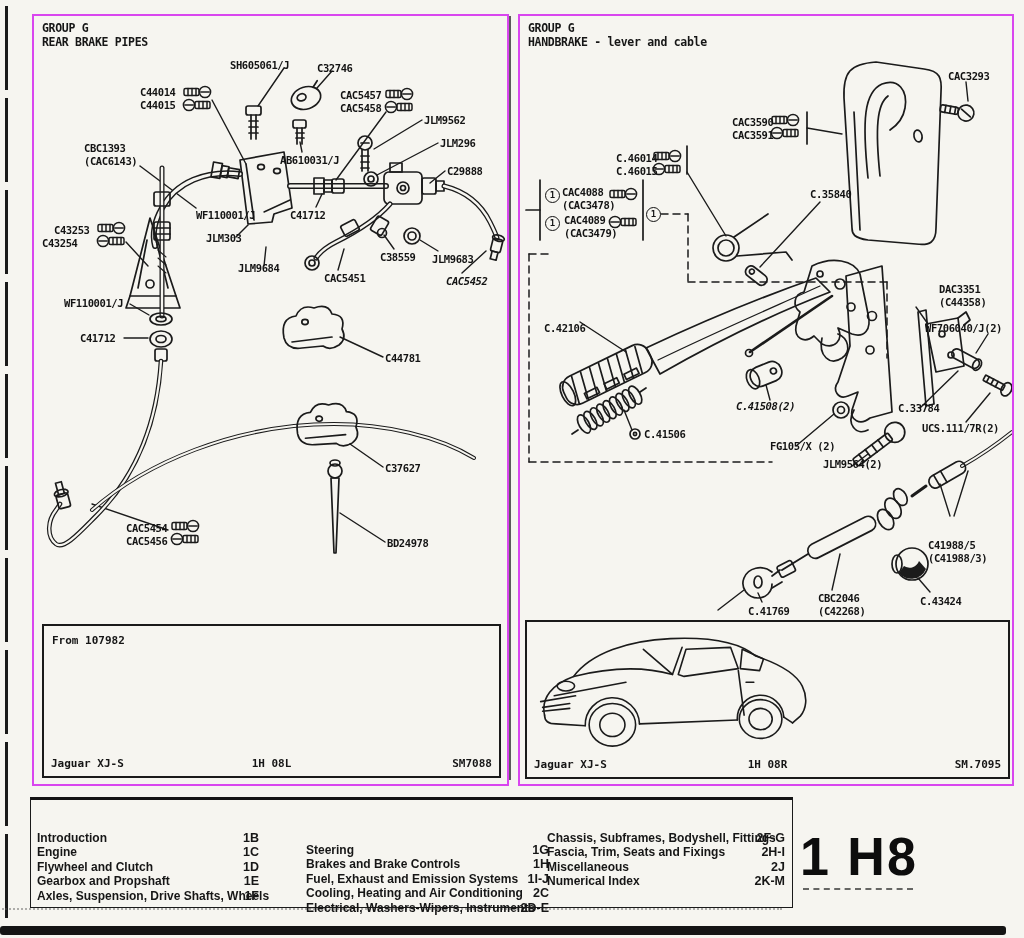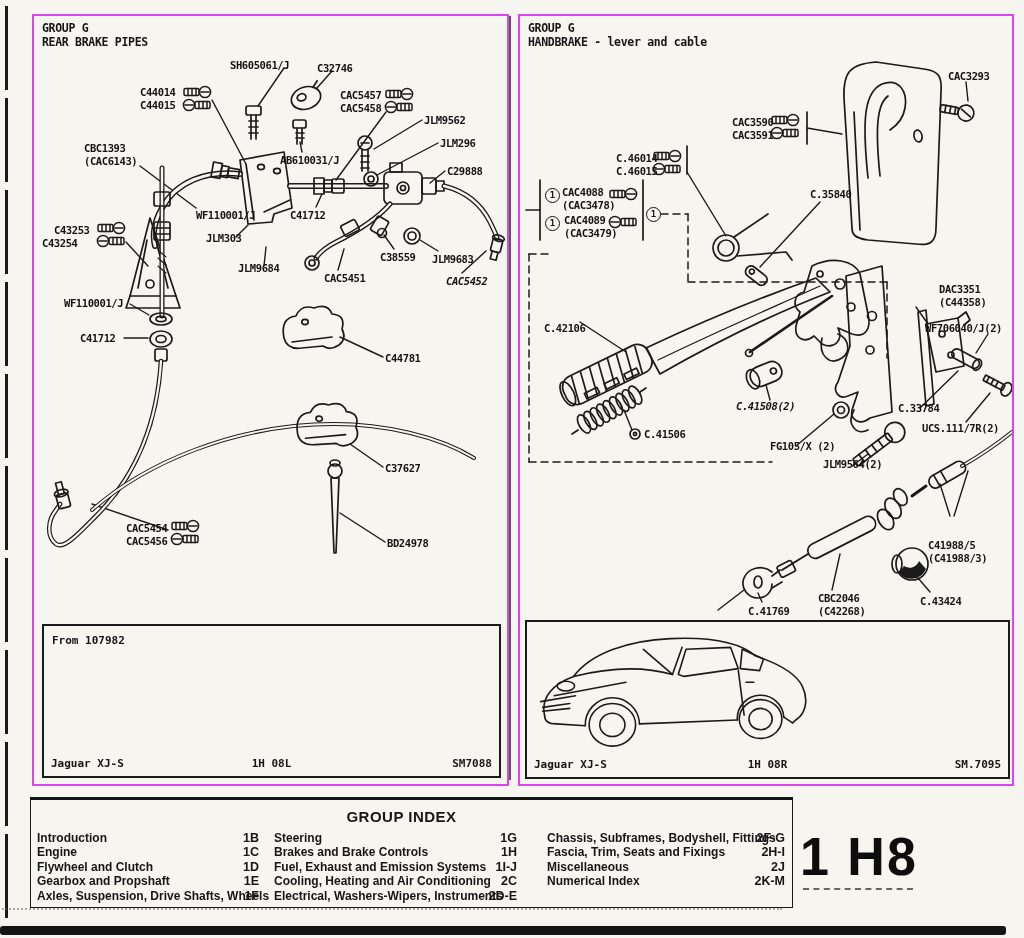--- a/index.html
+++ b/index.html
@@ -30,21 +30,21 @@
   .note-wrap{position:absolute;left:160px;top:8px;width:318px;font:700 11.5px/21px "DejaVu Sans Mono",monospace;letter-spacing:-0.5px;}
   .note-marker{display:inline-block;width:14px;height:14px;border:1.5px solid #131313;border-radius:50%;
        font:700 9.5px/13.5px "DejaVu Sans Mono",monospace;text-align:center;vertical-align:-2px;margin-right:2px;}
   .car-box{position:absolute;left:4px;top:4px;width:310px;height:126px;}
   .index-box{position:absolute;left:30px;top:797px;width:761px;height:107px;
        border:1.5px solid #1a1a1a;border-top:3.5px solid #141414;}
   .index-title{position:absolute;left:0;right:20px;top:9px;text-align:center;
        font:800 15px/16px "Liberation Sans",sans-serif;letter-spacing:.5px;}
   .idx-col{position:absolute;top:31px;}
   .idx-col-1{left:6px;width:222px;}
-  .idx-col-2{left:243px;width:243px;}
+  .idx-col-2{left:275px;width:243px;margin-top:12px;}
   .idx-col-3{left:516px;width:238px;}
   .idx-row{position:relative;height:14.4px;font:700 12px/14.4px "Liberation Sans",sans-serif;white-space:nowrap;}
   .idx-code{position:absolute;right:0;top:0;font:700 12.5px/14.4px "Liberation Sans",sans-serif;}
   .big-code{position:absolute;left:800px;top:828px;font:900 52px/56px "Liberation Sans",sans-serif;
        letter-spacing:2px;color:#0d0d0d;transform:scaleY(1.04);}
   .big-code-underline{position:absolute;left:803px;top:888px;width:110px;border-top:2px dashed #2a2a2a;opacity:.7;}
   .scan-dash{position:absolute;left:2px;top:908px;width:780px;border-top:2px dotted #555;opacity:.45;}
   svg{display:block;}
   svg *{vector-effect:non-scaling-stroke;}
 </style>
@@ -635,21 +635,20 @@
     </svg>
     <div class="inset-footer">
       <span class="f-model">Jaguar XJ-S</span>
       <span class="f-page">1H 08R</span>
       <span class="f-doc">SM.7095</span>
     </div>
   </div>
 </div>
 
 <div class="index-box">
-  <div class="index-title">GROUP INDEX</div>
   <div class="idx-col idx-col-1">
       <div class="idx-row"><span>Introduction</span><span class="idx-code">1B</span></div>
       <div class="idx-row"><span>Engine</span><span class="idx-code">1C</span></div>
       <div class="idx-row"><span>Flywheel and Clutch</span><span class="idx-code">1D</span></div>
       <div class="idx-row"><span>Gearbox and Propshaft</span><span class="idx-code">1E</span></div>
       <div class="idx-row"><span>Axles, Suspension, Drive Shafts, Wheels</span><span class="idx-code">1F</span></div>
     </div>
   <div class="idx-col idx-col-2">
       <div class="idx-row"><span>Steering</span><span class="idx-code">1G</span></div>
       <div class="idx-row"><span>Brakes and Brake Controls</span><span class="idx-code">1H</span></div>

